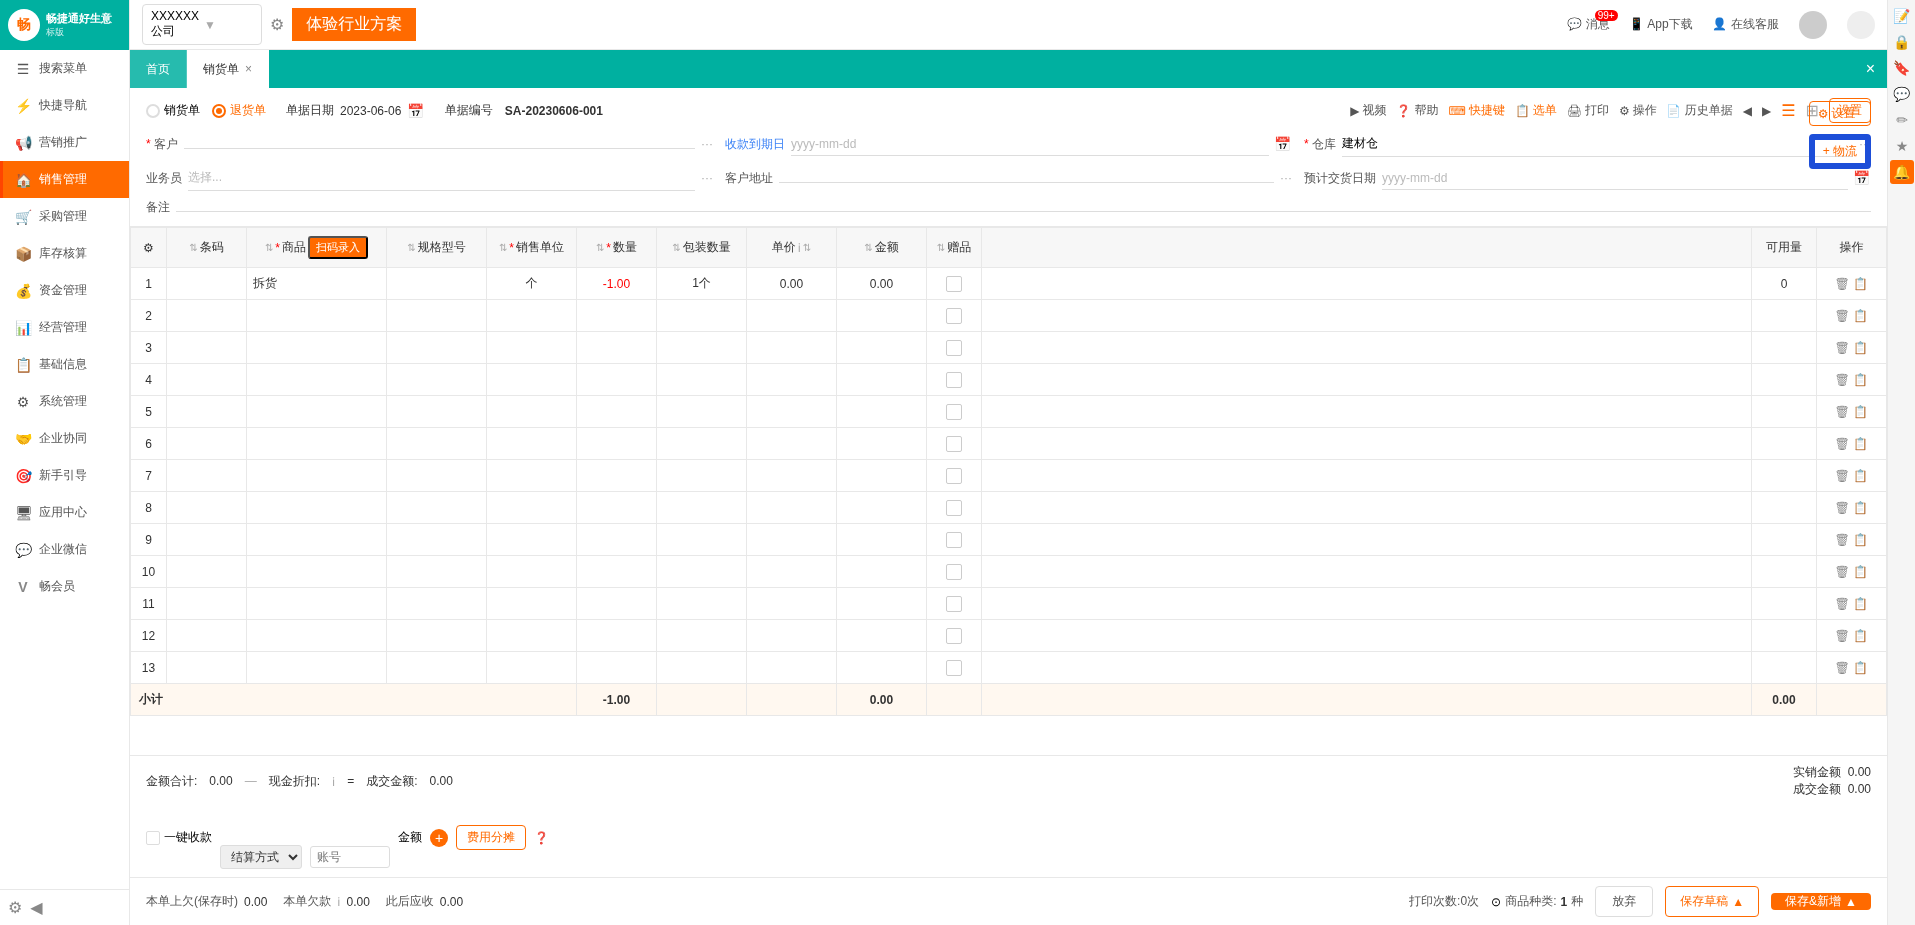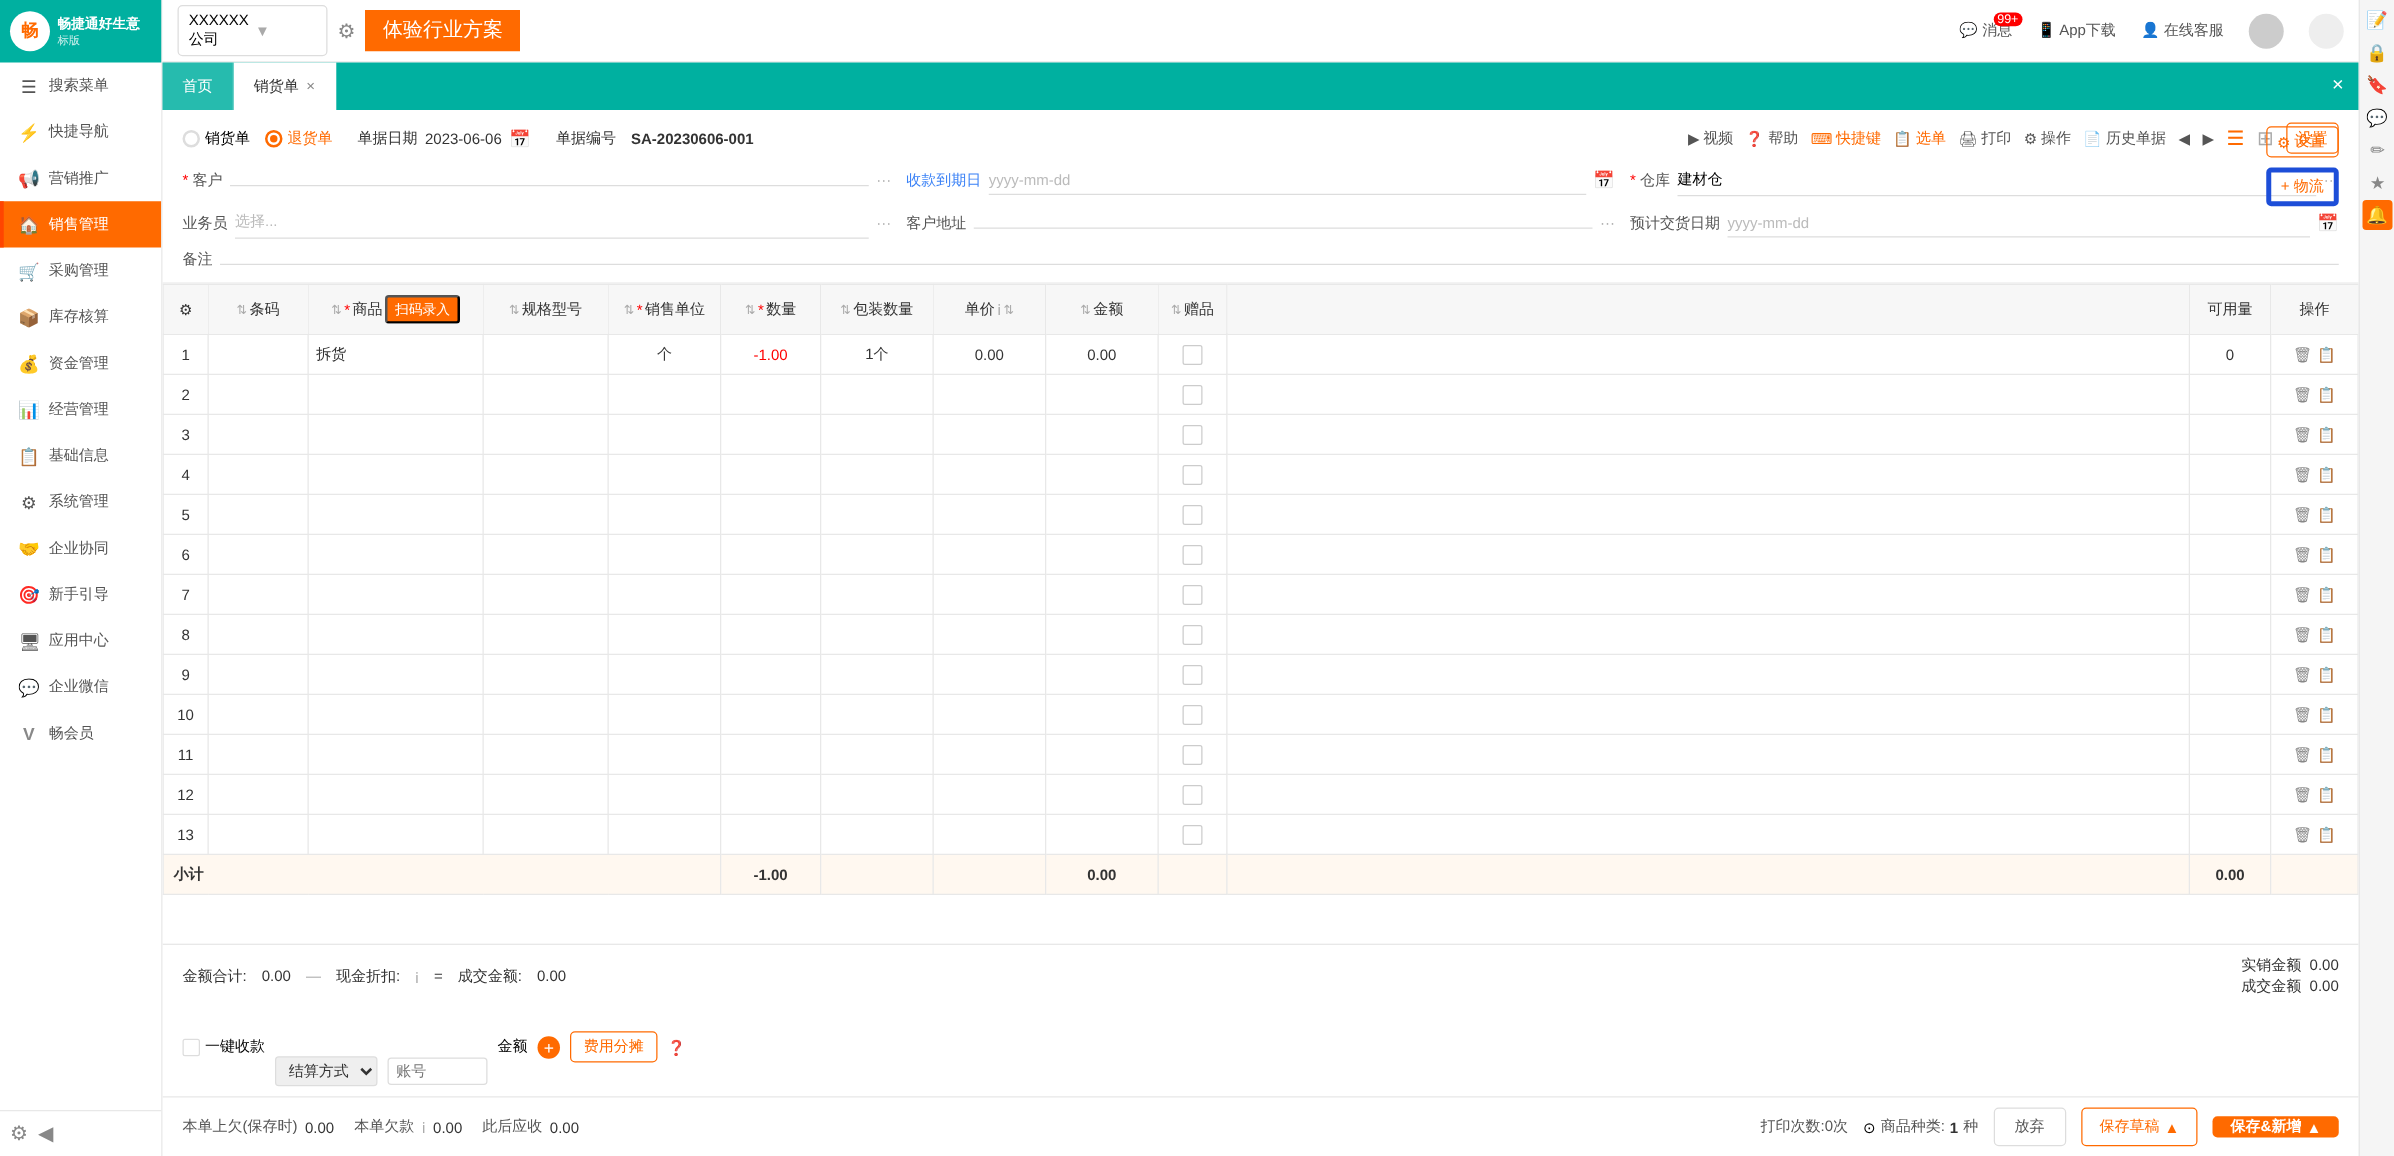--- a/index.html
+++ b/index.html
@@ -45,21 +45,21 @@
     .form-area { background: #fff; padding: 10px 16px; border-bottom: 1px solid #e8e8e8; }
     .radio-group { display: flex; gap: 12px; }
     .radio-item { display: flex; align-items: center; gap: 4px; cursor: pointer; }
     .radio-dot { width: 14px; height: 14px; border-radius: 50%; border: 2px solid #ddd; display: flex; align-items: center; justify-content: center; }
     .radio-dot.checked { border-color: #ff6a00; }
     .radio-dot.checked::after { content: ''; width: 6px; height: 6px; border-radius: 50%; background: #ff6a00; }
     .form-date { display: flex; align-items: center; gap: 6px; color: #333; }
     .form-date .date-val { color: #333; font-weight: normal; }
     .form-num { display: flex; align-items: center; gap: 6px; color: #333; }
     .btn-setting { background: none; border: 1px solid #ff6a00; color: #ff6a00; border-radius: 4px; padding: 3px 8px; cursor: pointer; font-size: 12px; }
-    .btn-wuliu { background: none; border: 4px solid #1d4ed8; color: #ff6a00; border-radius: 4px; padding: 3px 8px; cursor: pointer; font-size: 12px; margin-top: 4px; }
+    .btn-wuliu { background: none; border: 6px solid #1d4ed8; color: #ff6a00; border-radius: 4px; padding: 3px 8px; cursor: pointer; font-size: 12px; margin-top: 4px; }
     .field-dots { color: #aaa; cursor: pointer; }
     .calendar-icon { color: #aaa; cursor: pointer; font-size: 14px; }
 
     
     .table-wrap { flex: 1; overflow: auto; background: #fff; margin: 0; }
     .data-table { width: 100%; border-collapse: collapse; }
     .data-table thead tr { background: #f7f7f7; }
     .data-table th { padding: 8px 6px; text-align: center; border: 1px solid #e8e8e8; color: #333; font-weight: normal; white-space: nowrap; position: sticky; top: 0; background: #f7f7f7; z-index: 2; }
     .data-table td { padding: 6px; text-align: center; border: 1px solid #e8e8e8; color: #333; height: 32px; }
     .subtotal-row td { background: #fff8f0; font-weight: bold; }
@@ -80,21 +80,21 @@
     .btn-feiyong { border: 1px solid #ff6a00; color: #ff6a00; background: none; border-radius: 4px; padding: 3px 10px; cursor: pointer; }
     .question-icon { color: #aaa; cursor: pointer; }
 
     
     .bottom-bar { background: #fff; border-top: 1px solid #e8e8e8; padding: 8px 16px; display: flex; align-items: center; gap: 16px; }
     .bottom-stat { display: flex; align-items: center; gap: 6px; color: #555; }
     .bottom-stat .val { color: #333; }
     .bottom-right { margin-left: auto; display: flex; align-items: center; gap: 12px; }
     .btn-abandon { border: 1px solid #ddd; background: #fff; border-radius: 4px; padding: 6px 16px; cursor: pointer; color: #555; }
     .btn-save-draft { border: 1px solid #ff6a00; background: #fff; color: #ff6a00; border-radius: 4px; padding: 6px 14px; cursor: pointer; display: flex; align-items: center; gap: 4px; }
-    .btn-save-new { background: #ff6a00; color: #fff; border: none; border-radius: 4px; padding: 0 14px; cursor: pointer; display: flex; align-items: center; gap: 4px; font-weight: bold; }
+    .btn-save-new { background: #ff6a00; color: #fff; border: none; border-radius: 4px; padding: 0 14px; cursor: pointer; display: flex; align-items: center; gap: 4px; }
 
     
     .right-panel { width: 28px; background: #f5f5f5; display: flex; flex-direction: column; gap: 2px; padding: 4px 2px; border-left: 1px solid #e8e8e8; }
     .right-panel-item { width: 24px; height: 24px; display: flex; align-items: center; justify-content: center; cursor: pointer; color: #888; font-size: 14px; border-radius: 3px; }
     .right-panel-item.active { background: #ff6a00; color: #fff; }
 
     .sort-icon { color: #aaa; font-size: 10px; }
     .th-inner { display: flex; align-items: center; justify-content: center; gap: 2px; }
 
     .form-header-row { display: flex; align-items: center; width: 100%; }

